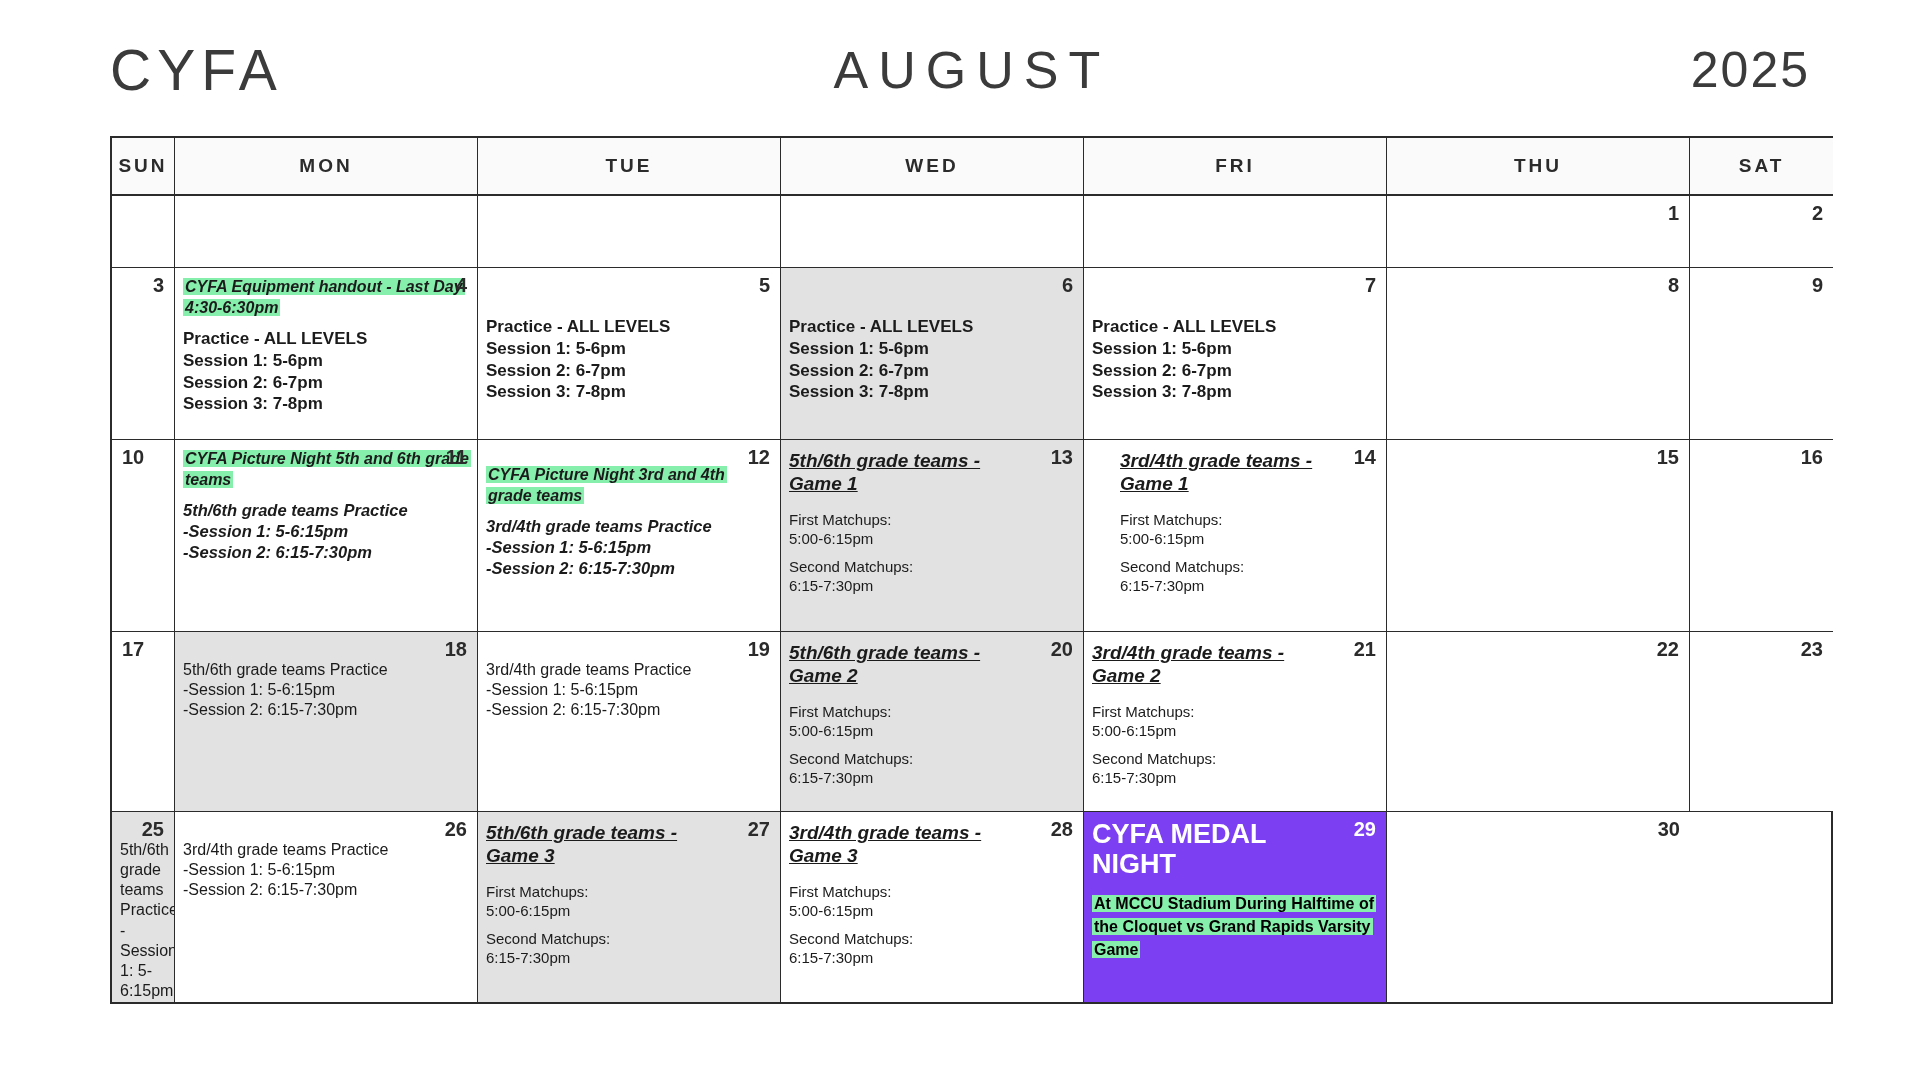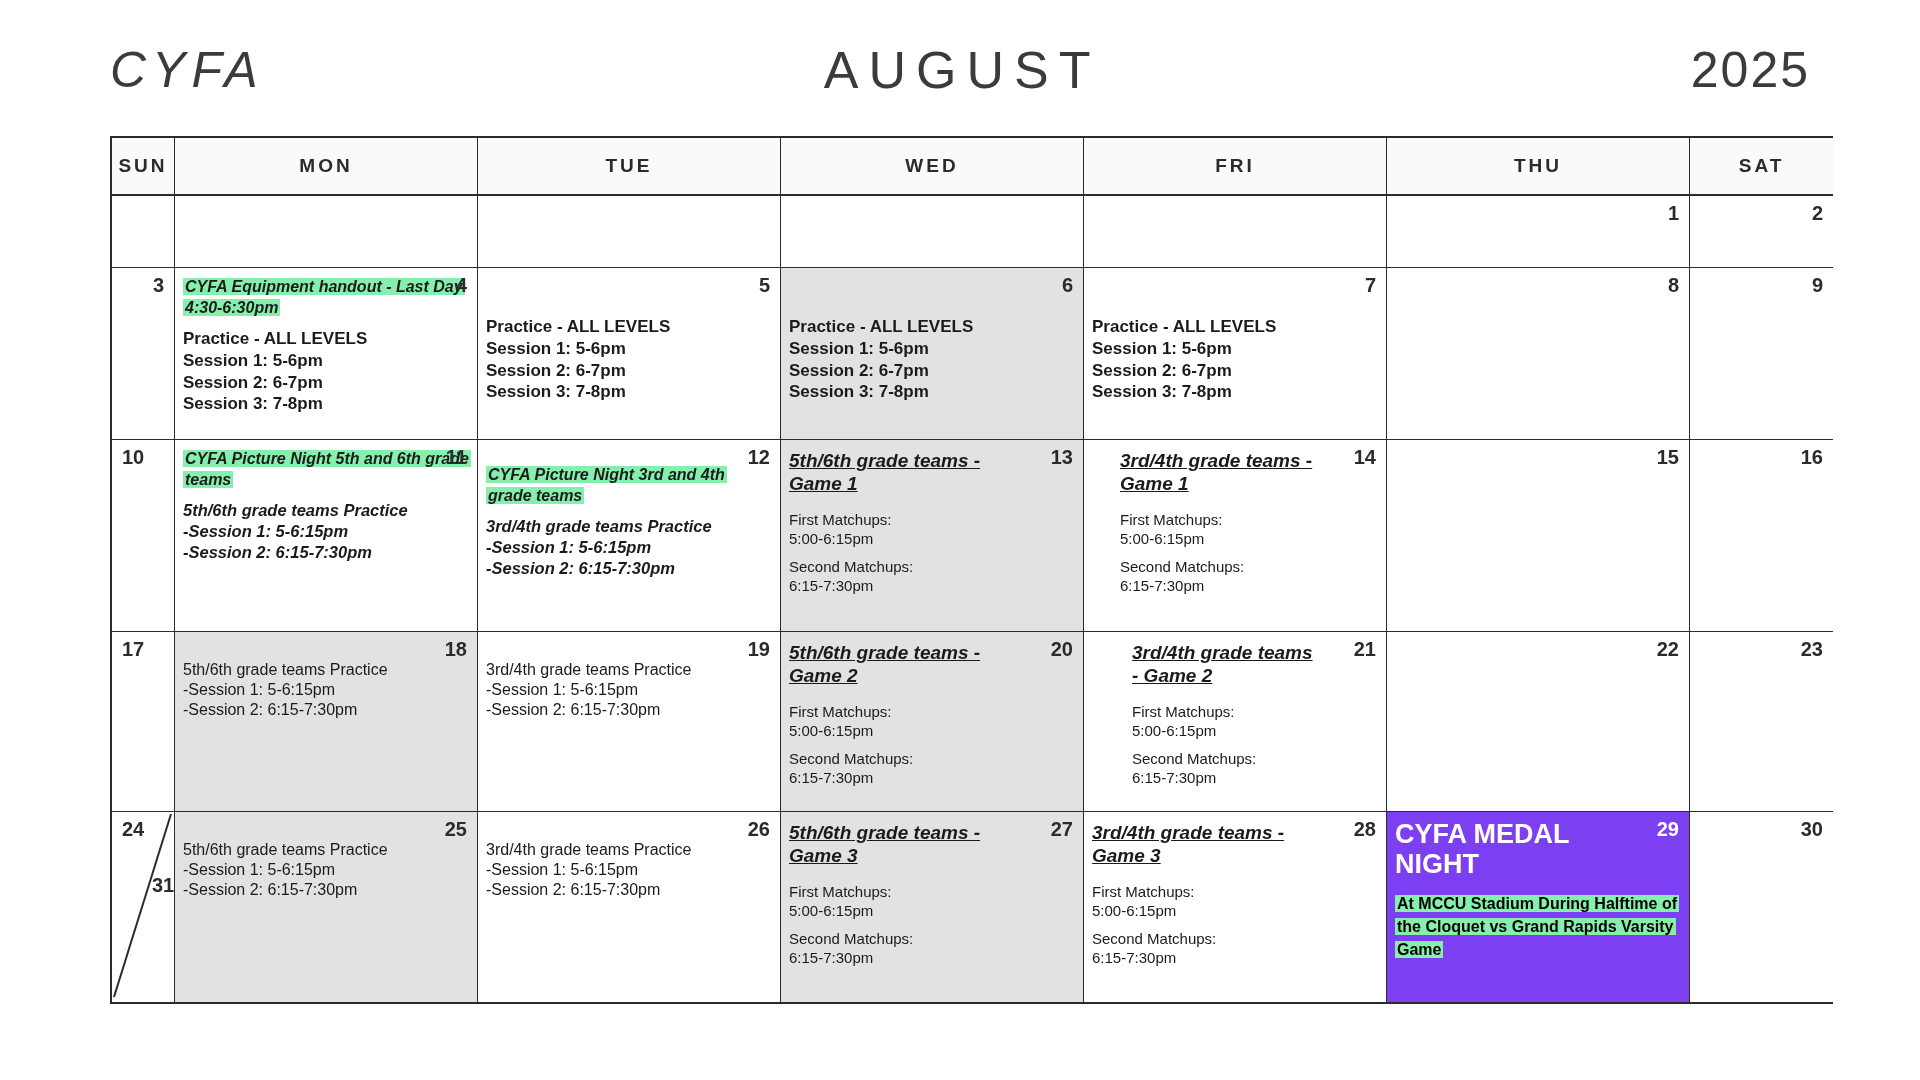--- a/index.html
+++ b/index.html
@@ -17,26 +17,25 @@
 
   
   .header {
     position: absolute;
     top: 30px; left: 110px; right: 110px;
     height: 80px;
     display: flex;
     align-items: center;
   }
   .header-left {
-    font-size: 50px;
+    font-size: 57px;
     letter-spacing: 6px;
     color: #3b3b3b;
     font-weight: 400;
     flex: 0 0 auto;
-    font-style: italic;
   }
   .header-center {
     flex: 1 1 auto;
     text-align: center;
     font-size: 52px;
     letter-spacing: 10px;
     color: #3b3b3b;
     font-weight: 400;
     padding-right: 30px;
   }
@@ -342,44 +341,37 @@
         <div class="matchups">
           <div class="grp" style="white-space:pre-line;">First Matchups:
 5:00-6:15pm</div>
           <div class="grp" style="white-space:pre-line;">Second Matchups:
 6:15-7:30pm</div>
         </div>
       </div>
     </div>
     <div class="cell">
       <div class="daynum">21</div>
-      <div class="content" style="margin-top:4px;margin-left:40px;">
+      <div class="content" style="margin-top:4px;">
         <div class="game-title">3rd/4th grade teams - Game 2</div>
         <div class="matchups">
           <div class="grp" style="white-space:pre-line;">First Matchups:
 5:00-6:15pm</div>
           <div class="grp" style="white-space:pre-line;">Second Matchups:
 6:15-7:30pm</div>
         </div>
       </div>
     </div>
     <div class="cell">
       <div class="daynum">22</div>
     </div>
     <div class="cell last">
       <div class="daynum">23</div>
     </div>
 
-    <div class="cell bottomrow">
-      <div class="num24">24</div>
-      <div class="num31">31</div>
-      <svg class="split" viewBox="0 0 63 190" preserveAspectRatio="none">
-        <line x1="60" y1="2" x2="2" y2="188" stroke="#2b2b2b" stroke-width="2" vector-effect="non-scaling-stroke"></line>
-      </svg>
-    </div>
     <div class="cell shaded bottomrow">
       <div class="daynum">25</div>
       <div class="content" style="margin-top:22px;">
         <div class="plain-block" style="white-space:pre-line;">5th/6th grade teams Practice
 -Session 1: 5-6:15pm
 -Session 2: 6:15-7:30pm</div>
       </div>
     </div>
     <div class="cell bottomrow">
       <div class="daynum">26</div>

